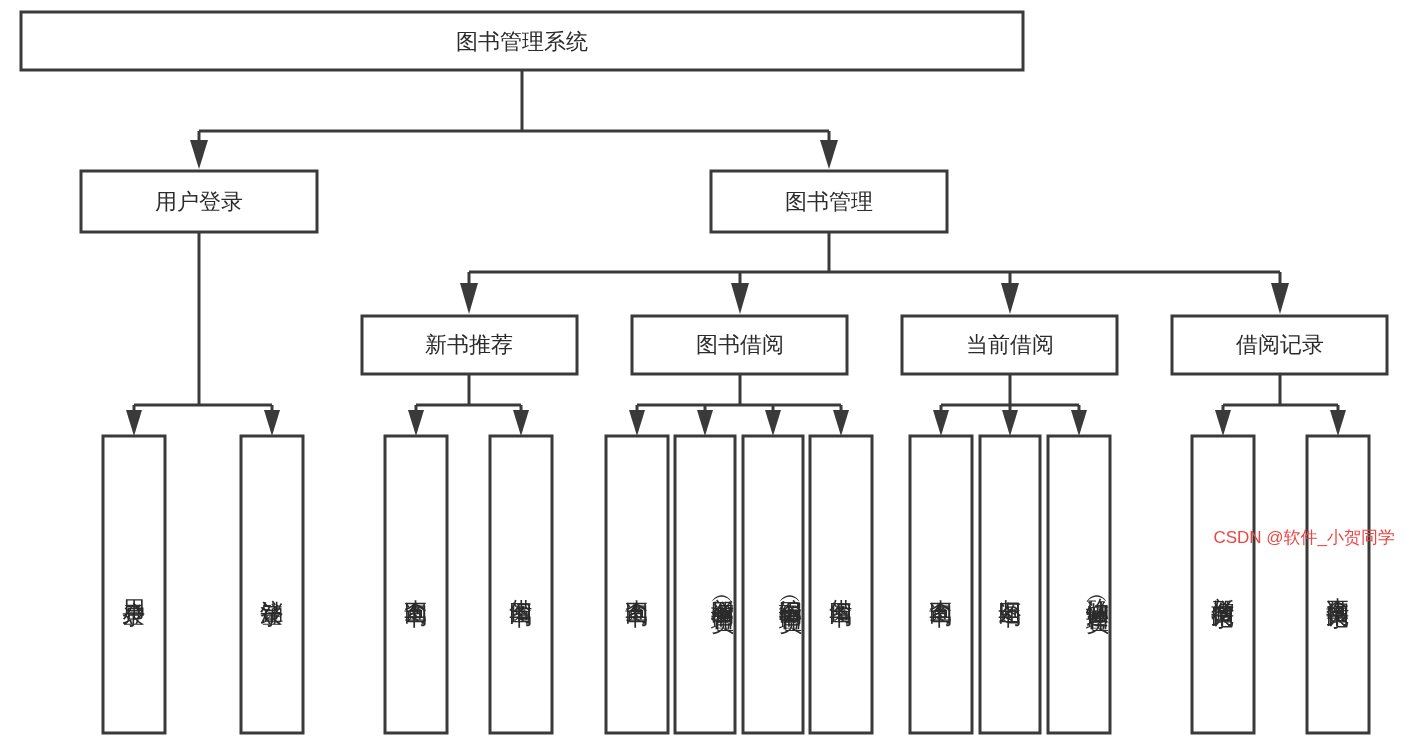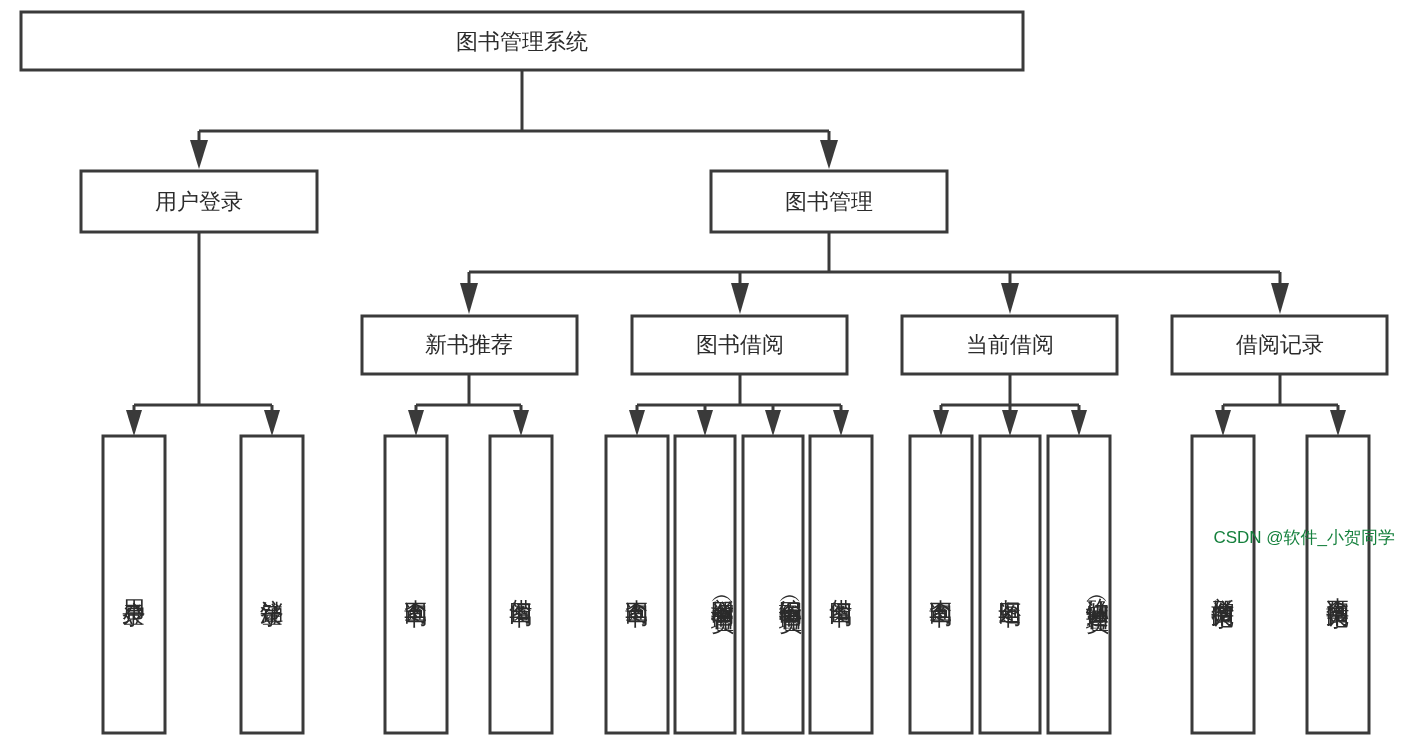--- a/index.html
+++ b/index.html
@@ -62,21 +62,21 @@
     align-items: center;
     justify-content: center;
     pointer-events: none;
   }
   .watermark {
     position: absolute;
     right: 10px;
     bottom: 6px;
     font-family: "Liberation Sans", "DejaVu Sans", sans-serif;
     font-size: 17px;
-    color: #15803d;
+    color: #ef4444;
     white-space: nowrap;
   }
 </style>
 </head>
 <body>
 
 <div id="diagram-root">
 
   <svg class="diagram-svg" viewBox="0 0 1405 747">
 

